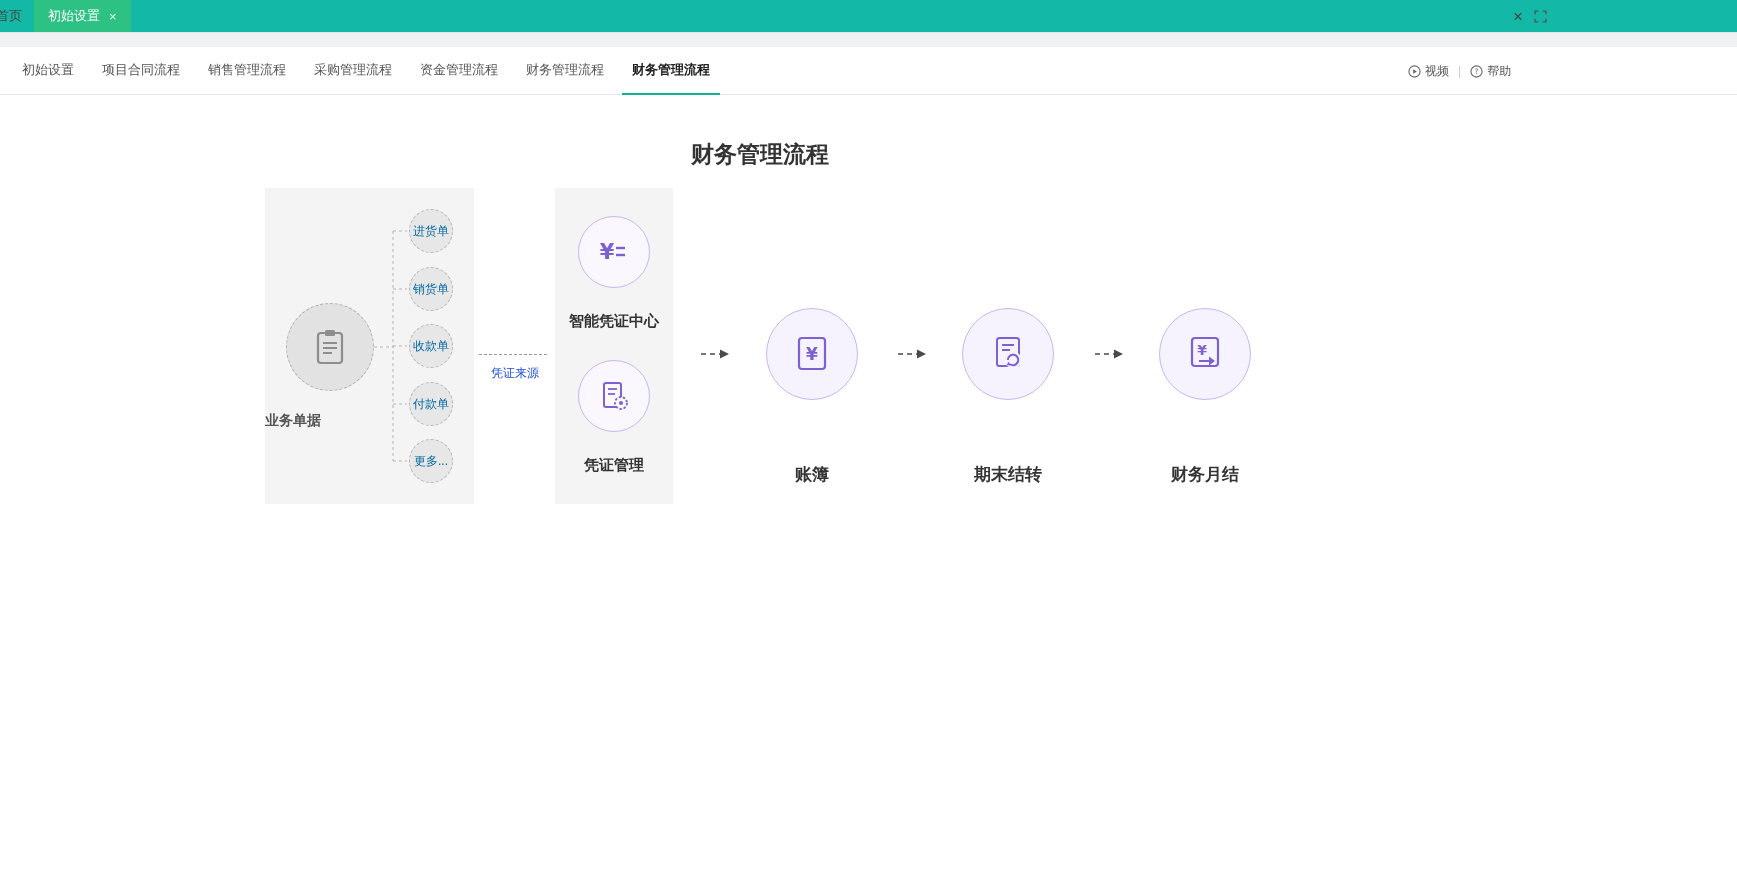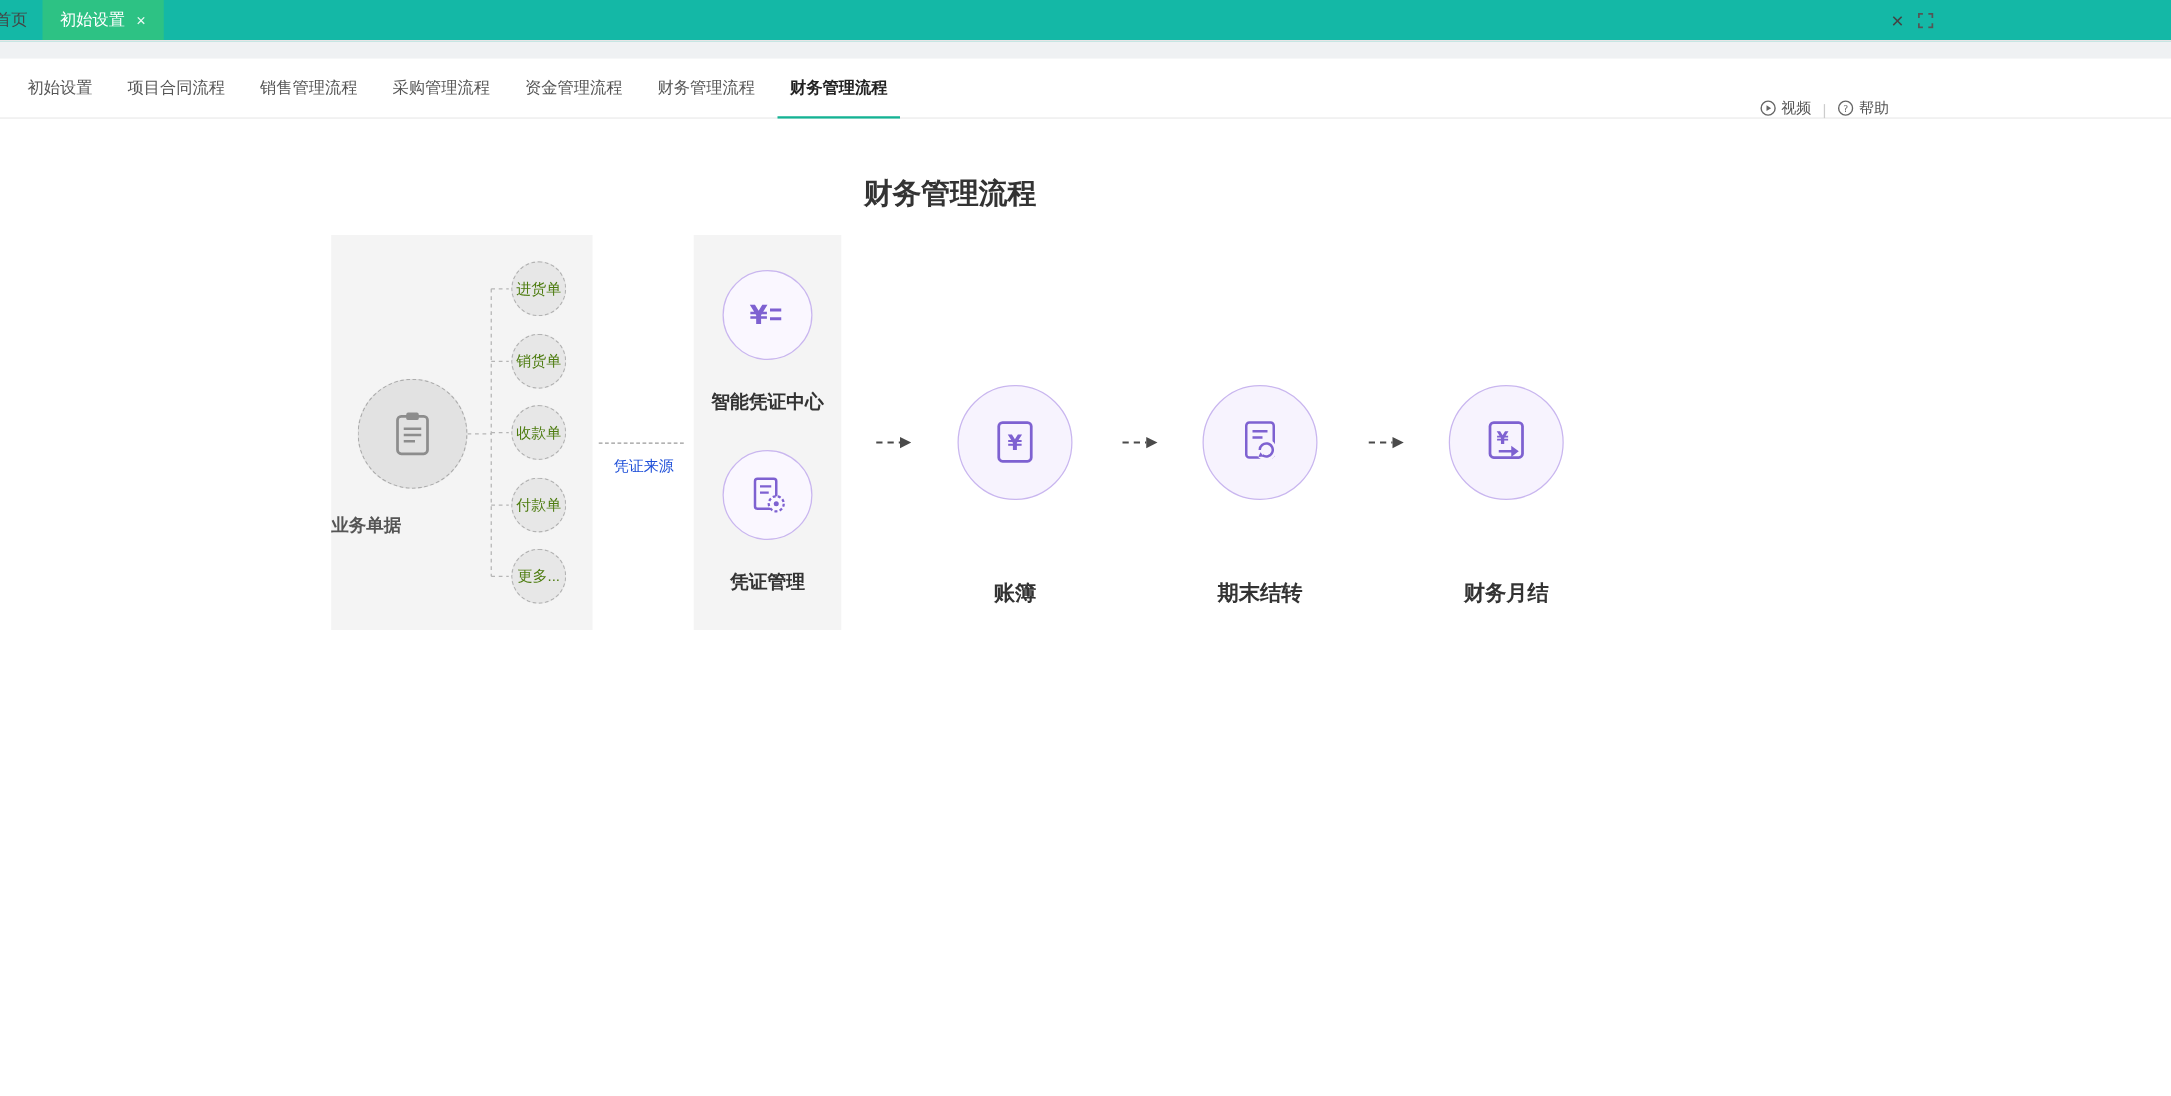--- a/index.html
+++ b/index.html
@@ -40,21 +40,21 @@
   .nav-item {
     display:flex; align-items:center; padding:0 10px; margin-right:8px;
     font-size:13px; color:#555; cursor:pointer; height:48px;
     border-bottom:2px solid transparent;
   }
   .nav-item.active {
     color:#222; border-bottom-color:var(--accent-teal,#14b394); font-weight:600;
   }
   .nav-right {
     position:absolute; left:1408px; top:0; height:48px;
-    display:flex; align-items:flex-end; font-size:12px; color:#555;
+    display:flex; align-items:center; font-size:12px; color:#555;
   }
   .nav-right .grp { display:flex; align-items:center; gap:4px; cursor:pointer; }
   .nav-right .sep { color:#ccc; margin:0 9px; }
   
   .content { position:relative; height:780px; background:#fff; }
   .page-title {
     position:absolute; left:265px; top:44px; width:990px;
     text-align:center; font-size:23px; font-weight:600; color:#333;
   }
   .panel {
@@ -69,21 +69,21 @@
     display:flex; align-items:center; justify-content:center;
   }
   .big-label {
     position:absolute; left:0; top:224px; width:132px; text-align:left;
     font-size:14px; font-weight:700; color:#555;
   }
   .doc-circle {
     position:absolute; left:144px; width:44px; height:44px; border-radius:50%;
     background:#e7e7e7; border:1px dashed #b3b3b3;
     display:flex; align-items:center; justify-content:center;
-    font-size:12px; color:#4d7c0f;
+    font-size:12px; color:#0369a1;
   }
   .pcircle {
     position:absolute; border-radius:50%;
     background:#faf7ff; border:1px solid var(--purple-border,#c9b6ef);
     display:flex; align-items:center; justify-content:center;
   }
   .vc-circle { left:23px; width:72px; height:72px; }
   .vc-label {
     position:absolute; left:0; width:118px; text-align:center;
     font-size:15px; font-weight:700; color:#333;

